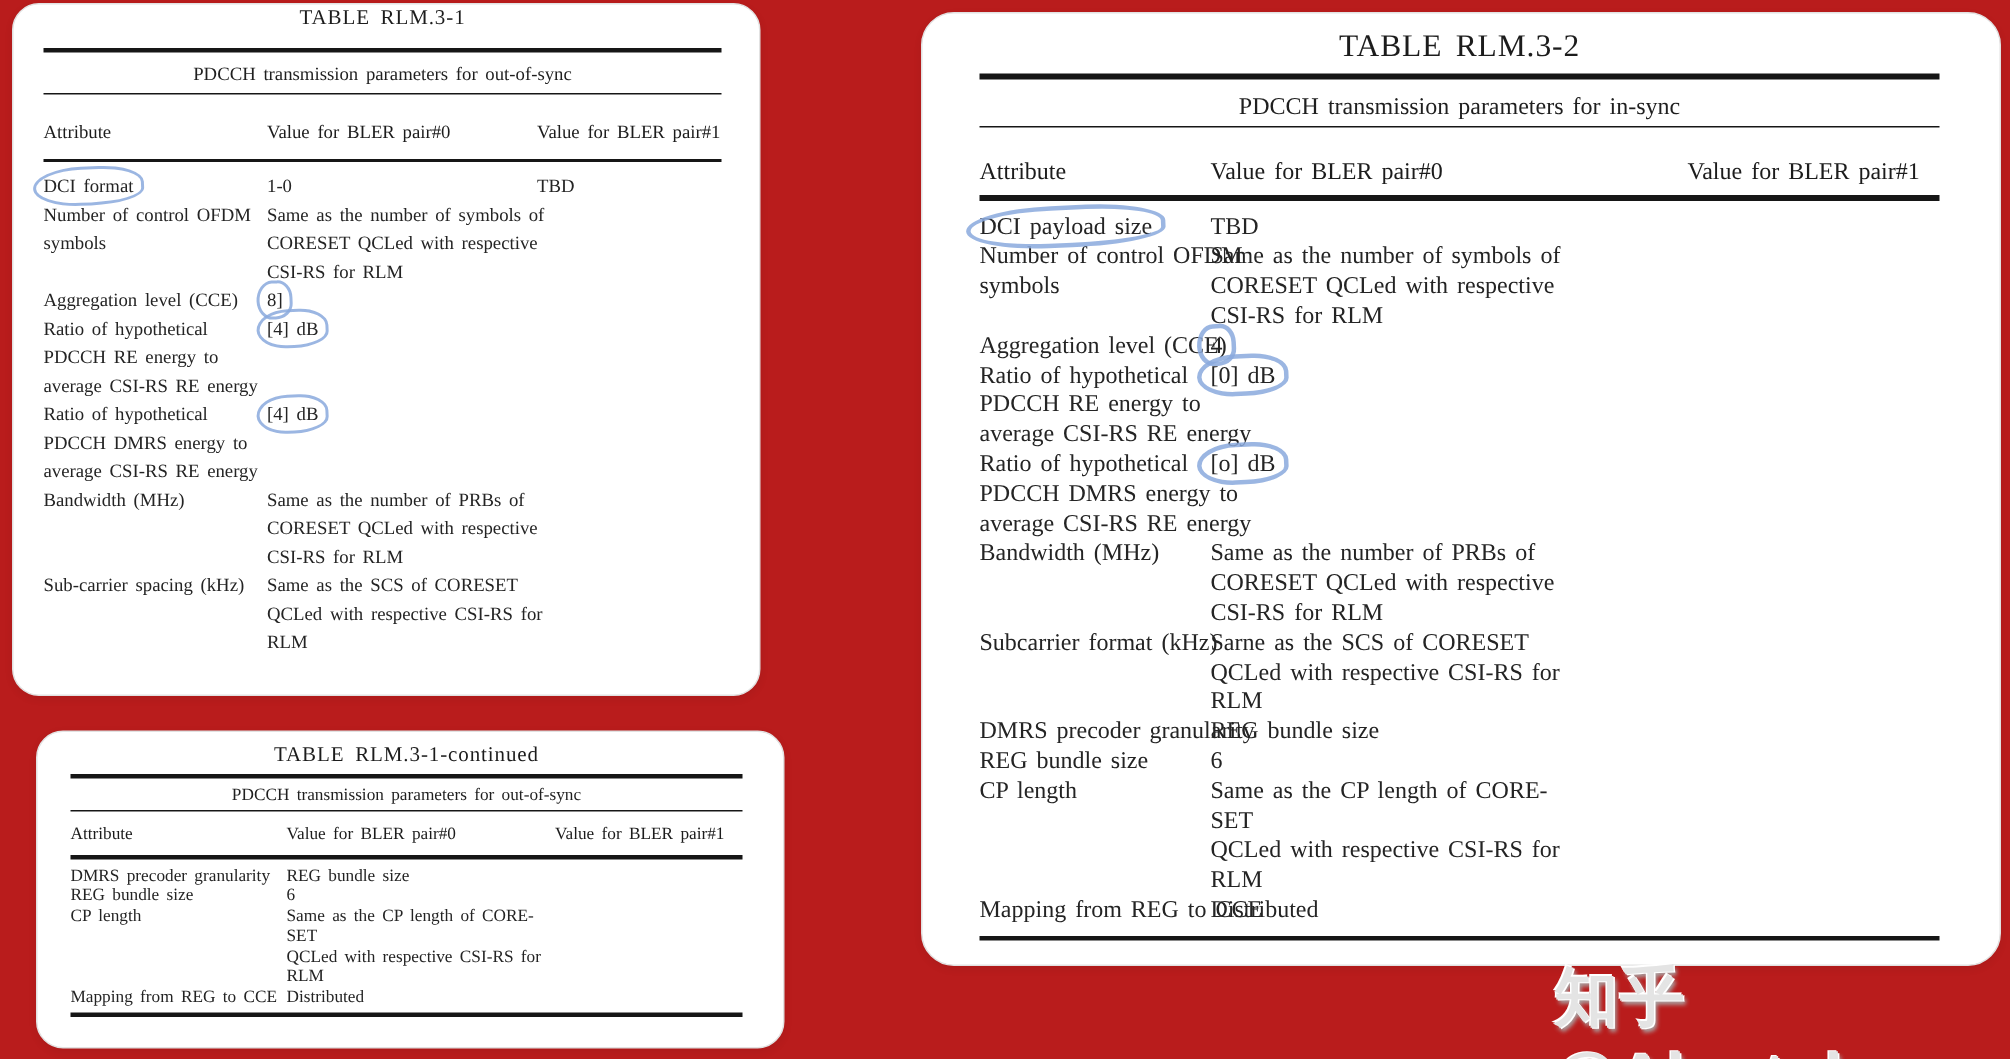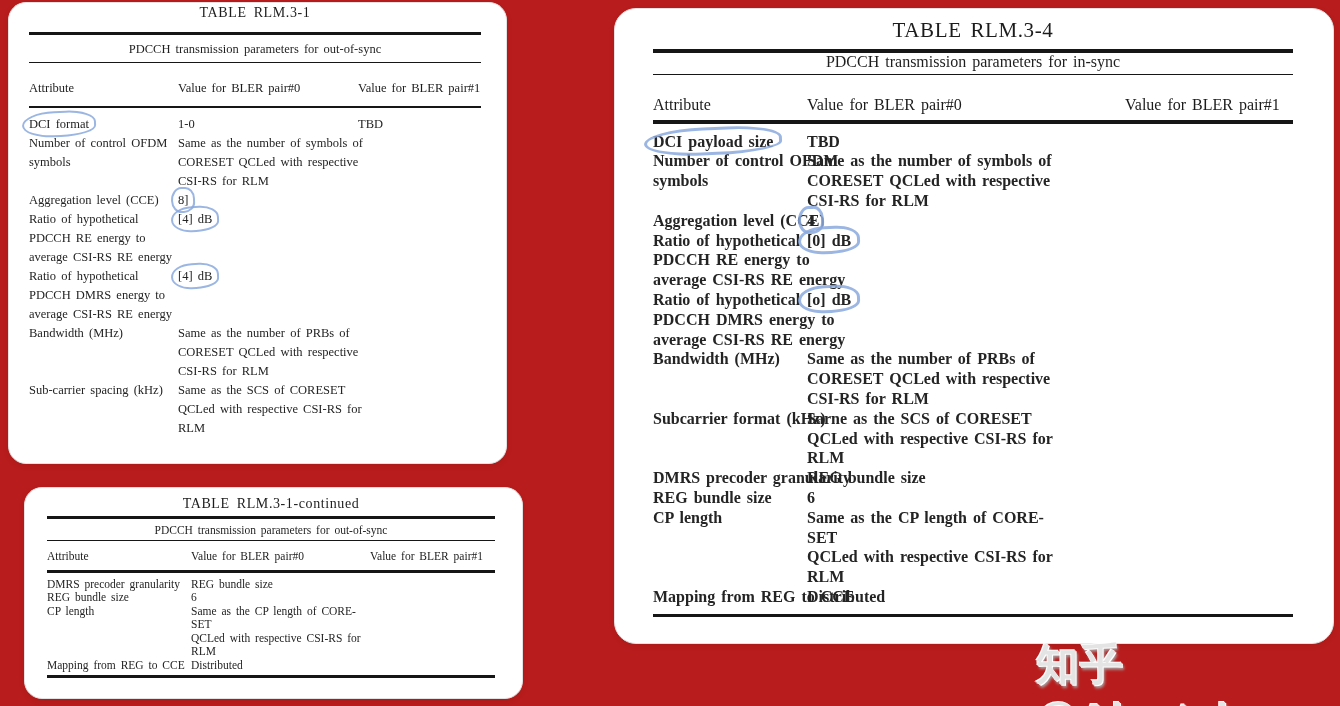--- a/index.html
+++ b/index.html
@@ -22,22 +22,22 @@
   .card--t2 .ttitle{margin-top:8px;}
   .card--t3 .ttitle{margin-top:9px;}
   .rule{background:#161616;}
   .rule.thick{height:var(--thick);}
   .rule.thin{height:var(--thin);}
   .card--t1 .r1{margin-top:11px;} .card--t1 .sub{margin-top:7px;} .card--t1 .r2{margin-top:5px;}
   .card--t1 .thead{margin-top:16px;} .card--t1 .r3{margin-top:8px;} .card--t1 .tbody{margin-top:7px;}
   .card--t2 .r1{margin-top:4px;} .card--t2 .sub{margin-top:5px;} .card--t2 .r2{margin-top:4px;}
   .card--t2 .thead{margin-top:9px;} .card--t2 .r3{margin-top:7px;} .card--t2 .tbody{margin-top:5px;}
   .card--t2 .r4{margin-top:3px;}
-  .card--t3 .r1{margin-top:6px;} .card--t3 .sub{margin-top:0;} .card--t3 .r2{margin-top:3px;}
-  .card--t3 .thead{margin-top:20px;} .card--t3 .r3{margin-top:5px;} .card--t3 .tbody{margin-top:8px;font-weight:bold;}
+  .card--t3 .r1{margin-top:6px;} .card--t3 .sub{margin-top:10px;} .card--t3 .r2{margin-top:3px;}
+  .card--t3 .thead{margin-top:20px;} .card--t3 .r3{margin-top:5px;} .card--t3 .tbody{margin-top:8px;}
   .card--t3 .r4{margin-top:7px;}
   .sub{text-align:center;font-size:var(--fs);word-spacing:2px;color:#1f1f1f;}
   .trow{display:flex;font-size:var(--fs);line-height:var(--lh);word-spacing:2px;}
   .tcell{flex:0 0 auto;white-space:nowrap;overflow:visible;}
   .tcell.attr{width:var(--c1);}
   .tcell.val{width:var(--c2);}
   .tcell.p1{flex:1 1 auto;}
   .tline{height:var(--lh);}
   .thead .tcell{color:#1c1c1c;}
   .ann{position:relative;display:inline-block;}
@@ -201,21 +201,21 @@
             </div>
             <div class="tcell p1"></div>
           </div>
         </div>
       <div class="rule thick r4"></div>
     </div>
   </div>
 
   <div class="card card--t3">
     <div class="tbl">
-      <div class="ttitle">TABLE RLM.3-4</div>
+      <div class="ttitle">TABLE RLM.3-2</div>
       <div class="rule thick r1"></div>
       <div class="sub">PDCCH transmission parameters for in-sync</div>
       <div class="rule thin r2"></div>
       <div class="trow thead">
         <div class="tcell attr">Attribute</div>
         <div class="tcell val">Value for BLER pair#0</div>
         <div class="tcell p1">Value for BLER pair#1</div>
       </div>
       <div class="rule thick r3"></div>
       <div class="tbody">

